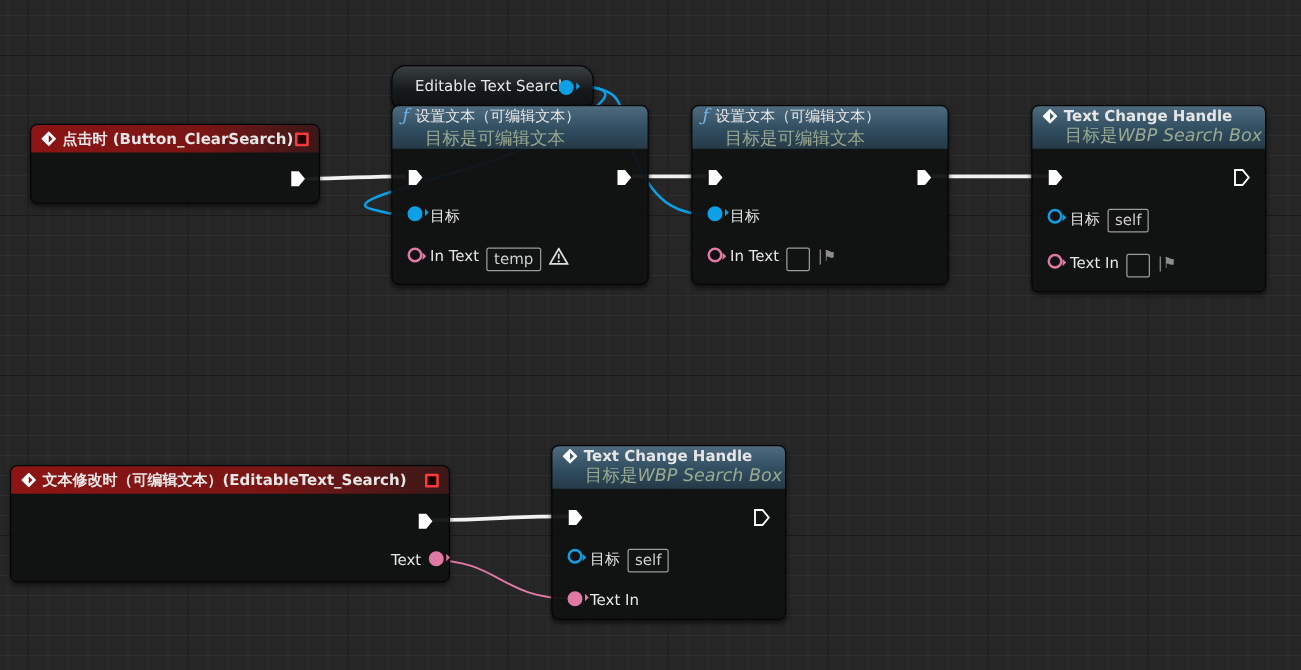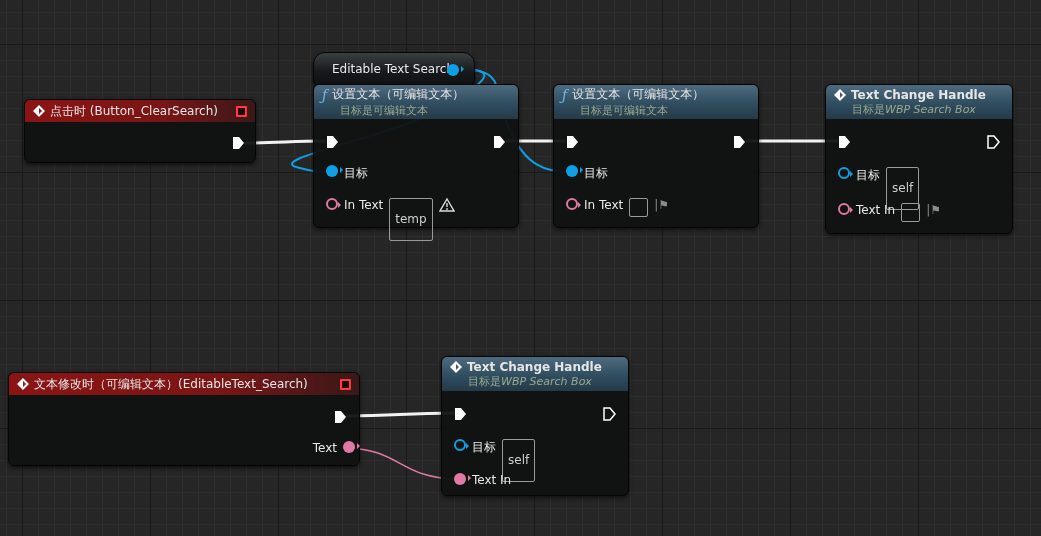--- a/index.html
+++ b/index.html
@@ -12,39 +12,39 @@
       linear-gradient(#2f2f2f 1px,transparent 1px),
       linear-gradient(90deg,#2f2f2f 1px,transparent 1px);
     background-size:128px 128px,128px 128px,16px 16px,16px 16px;
     background-position:-106px -84px,-106px -84px,-10px -4px,-10px -4px;}
   #graph{position:absolute;inset:0;}
   svg.wires{position:absolute;left:0;top:0;width:1041px;height:536px;pointer-events:none;}
   .node{position:absolute;background:rgba(16,17,17,0.95);border:1px solid #050505;border-radius:6px;
     box-shadow:0 2px 4px rgba(0,0,0,.6);}
   .hdr{position:relative;border-radius:5px 5px 0 0;padding:0 8px;height:22px;display:flex;align-items:center;
     font-size:12px;color:#e6e6e6;white-space:nowrap;}
-  .hdr.event{background:linear-gradient(90deg,#8c1414 0%,#7a1515 60%,#3a1818 100%);font-weight:normal;}
+  .hdr.event{background:linear-gradient(90deg,#8c1414 0%,#7a1515 60%,#3a1818 100%);font-weight:bold;}
   .hdr.func{background:linear-gradient(180deg,#4d6a7e 0%,#2e4b5e 60%,#263a47 100%);height:34px;align-items:flex-start;flex-direction:column;justify-content:center;}
   .hdr .title{display:flex;align-items:center;gap:5px;}
-  .hdr .sub{font-size:11px;color:#9aa98f;padding-left:18px;}
+  .hdr .sub{font-size:14px;color:#9aa98f;padding-left:18px;}
   .hdr .sub i{}
   .ico-diamond{width:12px;height:12px;display:inline-block;}
   .ico-f{color:#6fb7ea;font-style:italic;font-family:"DejaVu Serif",serif;font-size:14px;}
   .dele{position:absolute;right:8px;top:6px;width:7px;height:7px;border:2px solid #ff3a3a;background:#200;border-radius:1px;}
   .row{position:absolute;display:flex;align-items:flex-start;font-size:12px;color:#e8e8e8;gap:6px;white-space:nowrap;}
   .exec{width:13px;height:14px;display:inline-block;}
   .pin{width:12px;height:12px;border-radius:50%;display:inline-block;position:relative;box-sizing:border-box;}
   .pin.obj{background:#0ea0e6;}
   .pin.obj.hollow{background:transparent;border:2px solid #0ea0e6;}
   .pin.txt{background:#e07aa5;}
   .pin.txt.hollow{background:transparent;border:2px solid #e07aa5;}
   .pin::after{content:"";position:absolute;right:-5px;top:3px;border-left:3px solid currentColor;border-top:3px solid transparent;border-bottom:3px solid transparent;}
   .pin.obj::after{color:#0ea0e6;top:2px;}
   .pin.txt::after{color:#e07aa5;top:2px;}
-  .field{border:1px solid #9a9a9a;border-radius:2px;font-size:12px;color:#cfcfcf;padding:12px 5px;height:17px;line-height:17px;min-width:8px;}
+  .field{border:1px solid #9a9a9a;border-radius:2px;font-size:12px;color:#cfcfcf;padding:0 5px;height:17px;line-height:17px;min-width:8px;}
   .field.empty{width:9px;height:17px;padding:0 4px;}
   .flag{color:#8c8c8c;font-size:12px;}
   .getter{position:absolute;left:313px;top:52px;width:160px;height:32px;border-radius:12px 12px 6px 6px;
     background:linear-gradient(180deg,#3a3f42 0%,#16191b 60%,#101214 100%);border:1px solid #050505;
     box-shadow:0 2px 4px rgba(0,0,0,.6);}
   .getter .label{position:absolute;left:18px;top:9px;font-size:12px;color:#e8e8e8;}
   .getter .pin{position:absolute;left:133px;top:11px;}
 </style>
 </head>
 <body>

